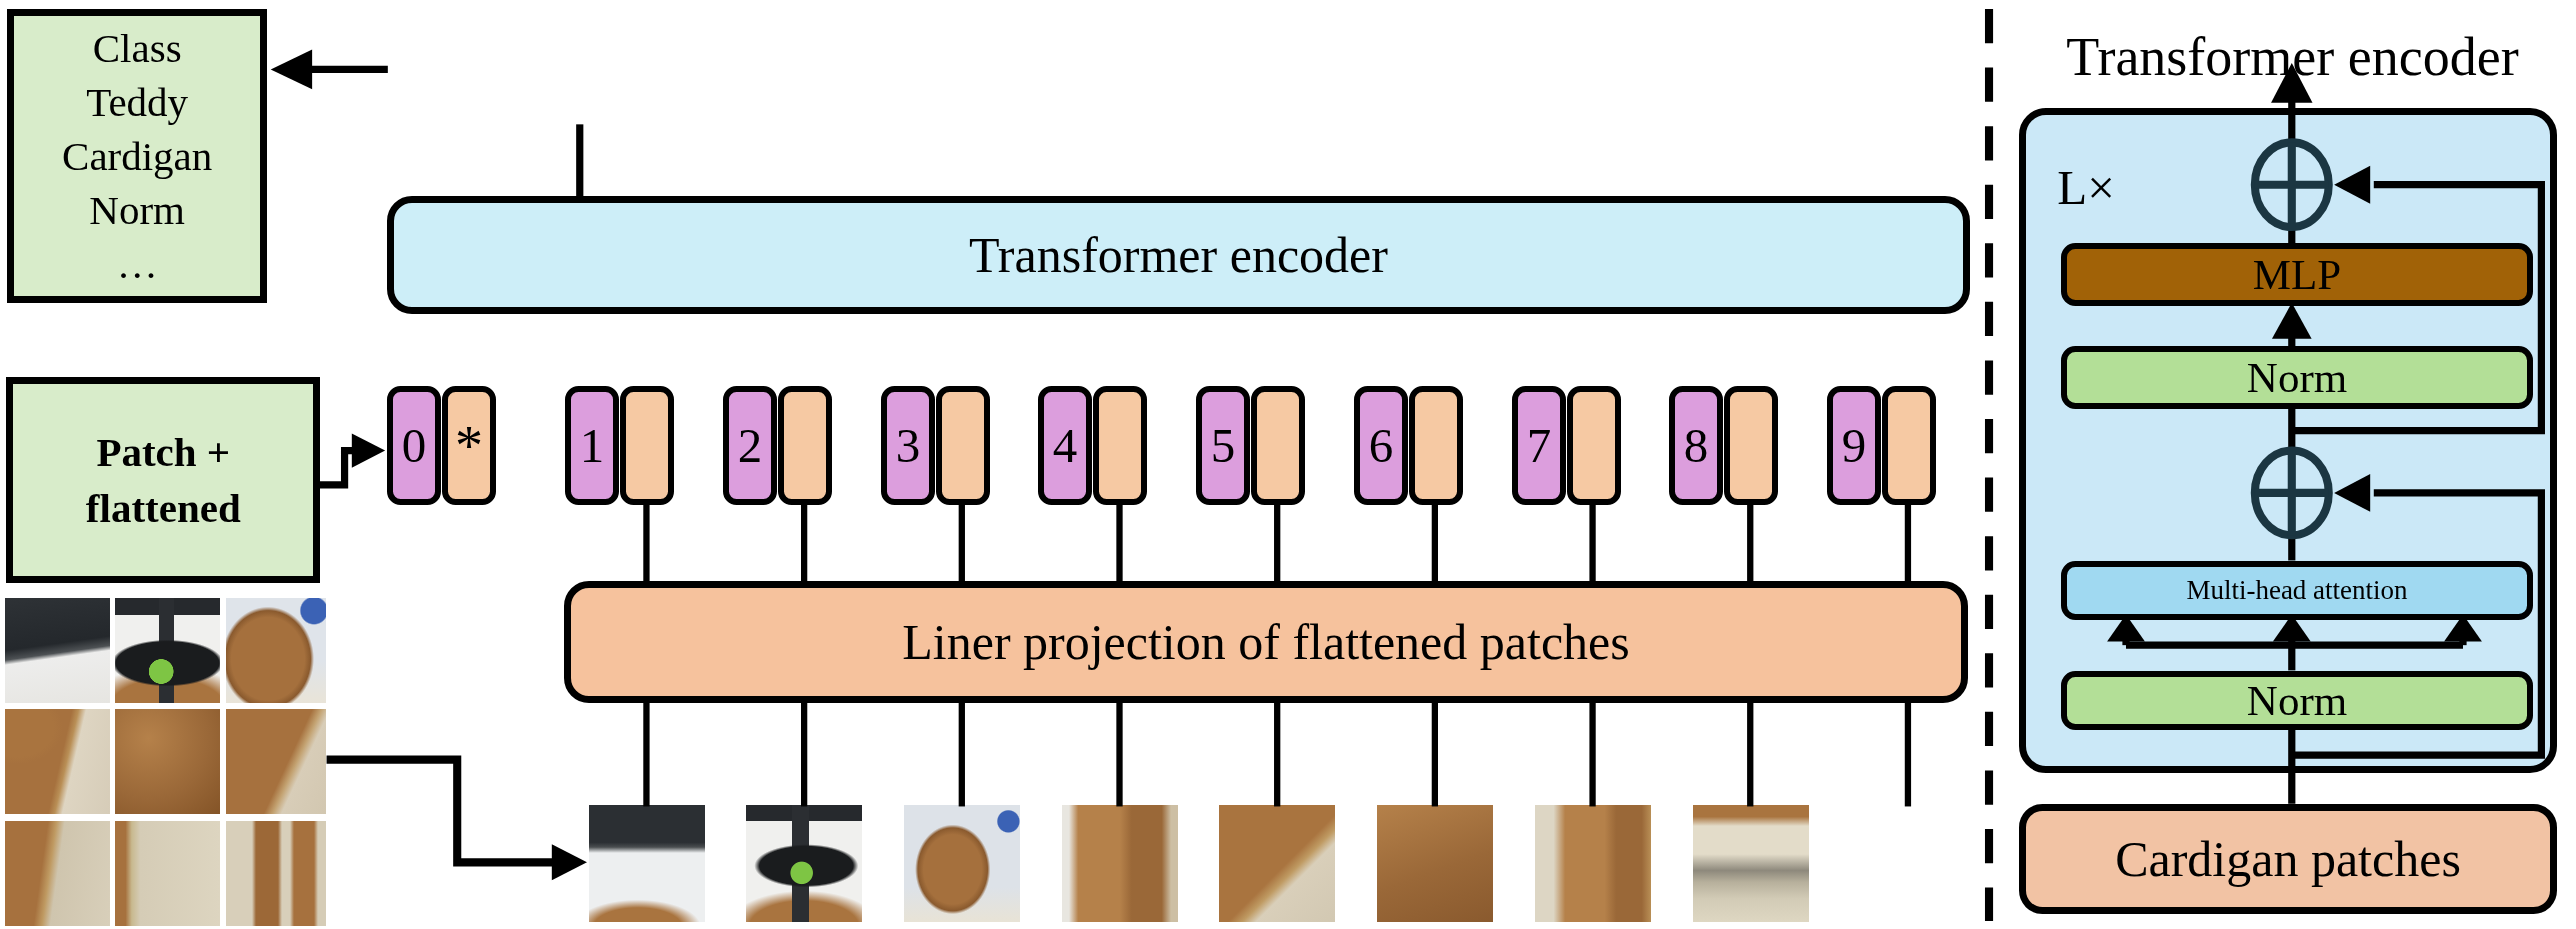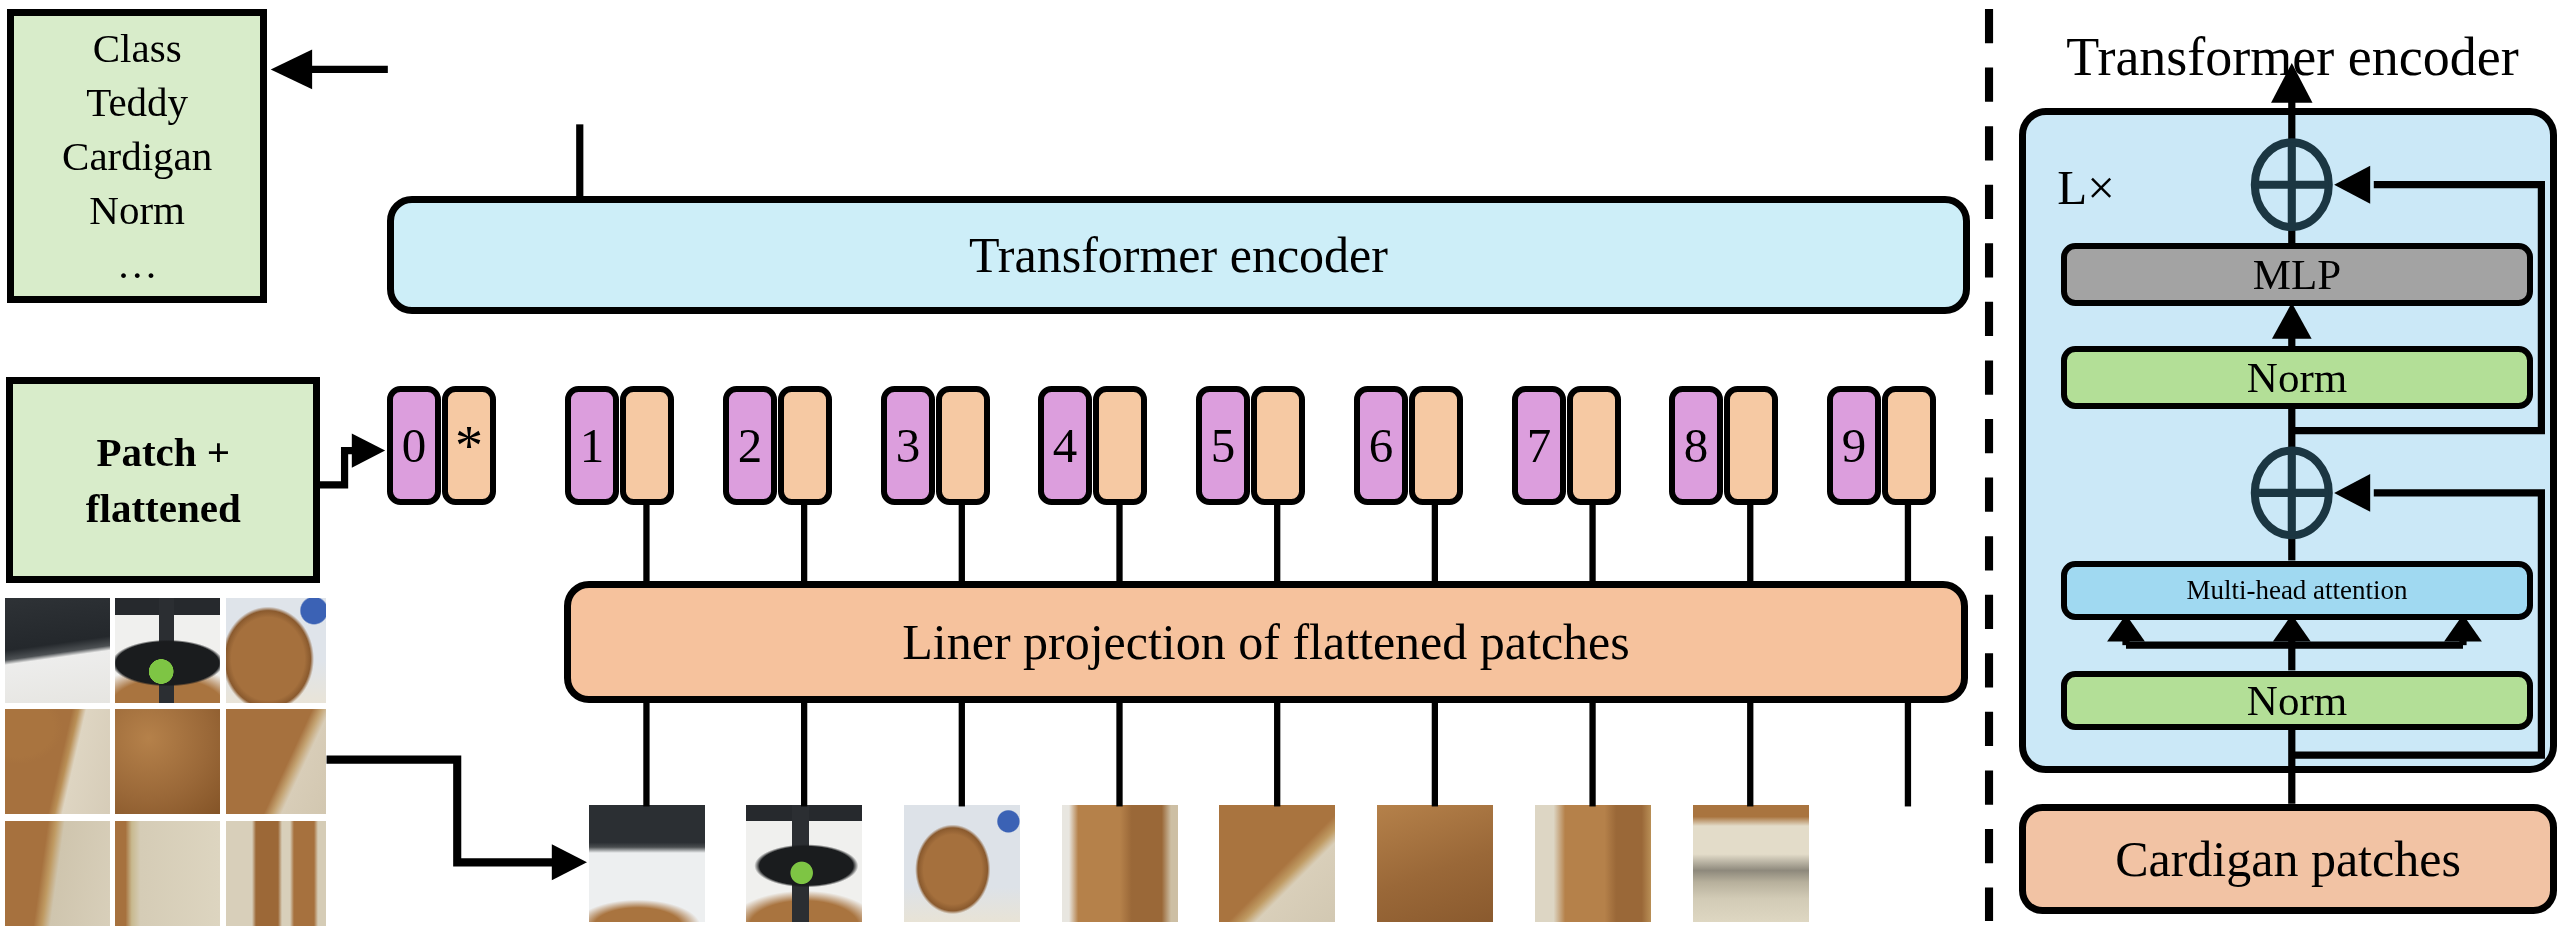--- a/index.html
+++ b/index.html
@@ -275,21 +275,21 @@
   <div class="patch imgz p-9" style="left:1850px;"></div>
 
   <div class="lbl" style="left:1995px;top:23.4px;width:595px;height:67px;font-size:54px;">
     <span>Transformer encoder</span>
   </div>
 
   <div class="lbl" style="left:2032px;top:160px;width:108px;height:54px;font-size:49px;">
     <span>L×</span>
   </div>
 
-  <div class="rblock boxz mid" style="top:243px;height:63px;background:#a3a3a3;">
+  <div class="rblock boxz mid" style="top:243px;height:63px;background:#a16207;">
     <span>MLP</span>
   </div>
 
   <div class="rblock boxz mid" style="top:346px;height:63px;background:#b3df97;">
     <span>Norm</span>
   </div>
 
   <div class="rblock boxz" style="top:561px;height:59px;background:#a0d9f1;font-size:27px;">
     <span>Multi-head attention</span>
   </div>

